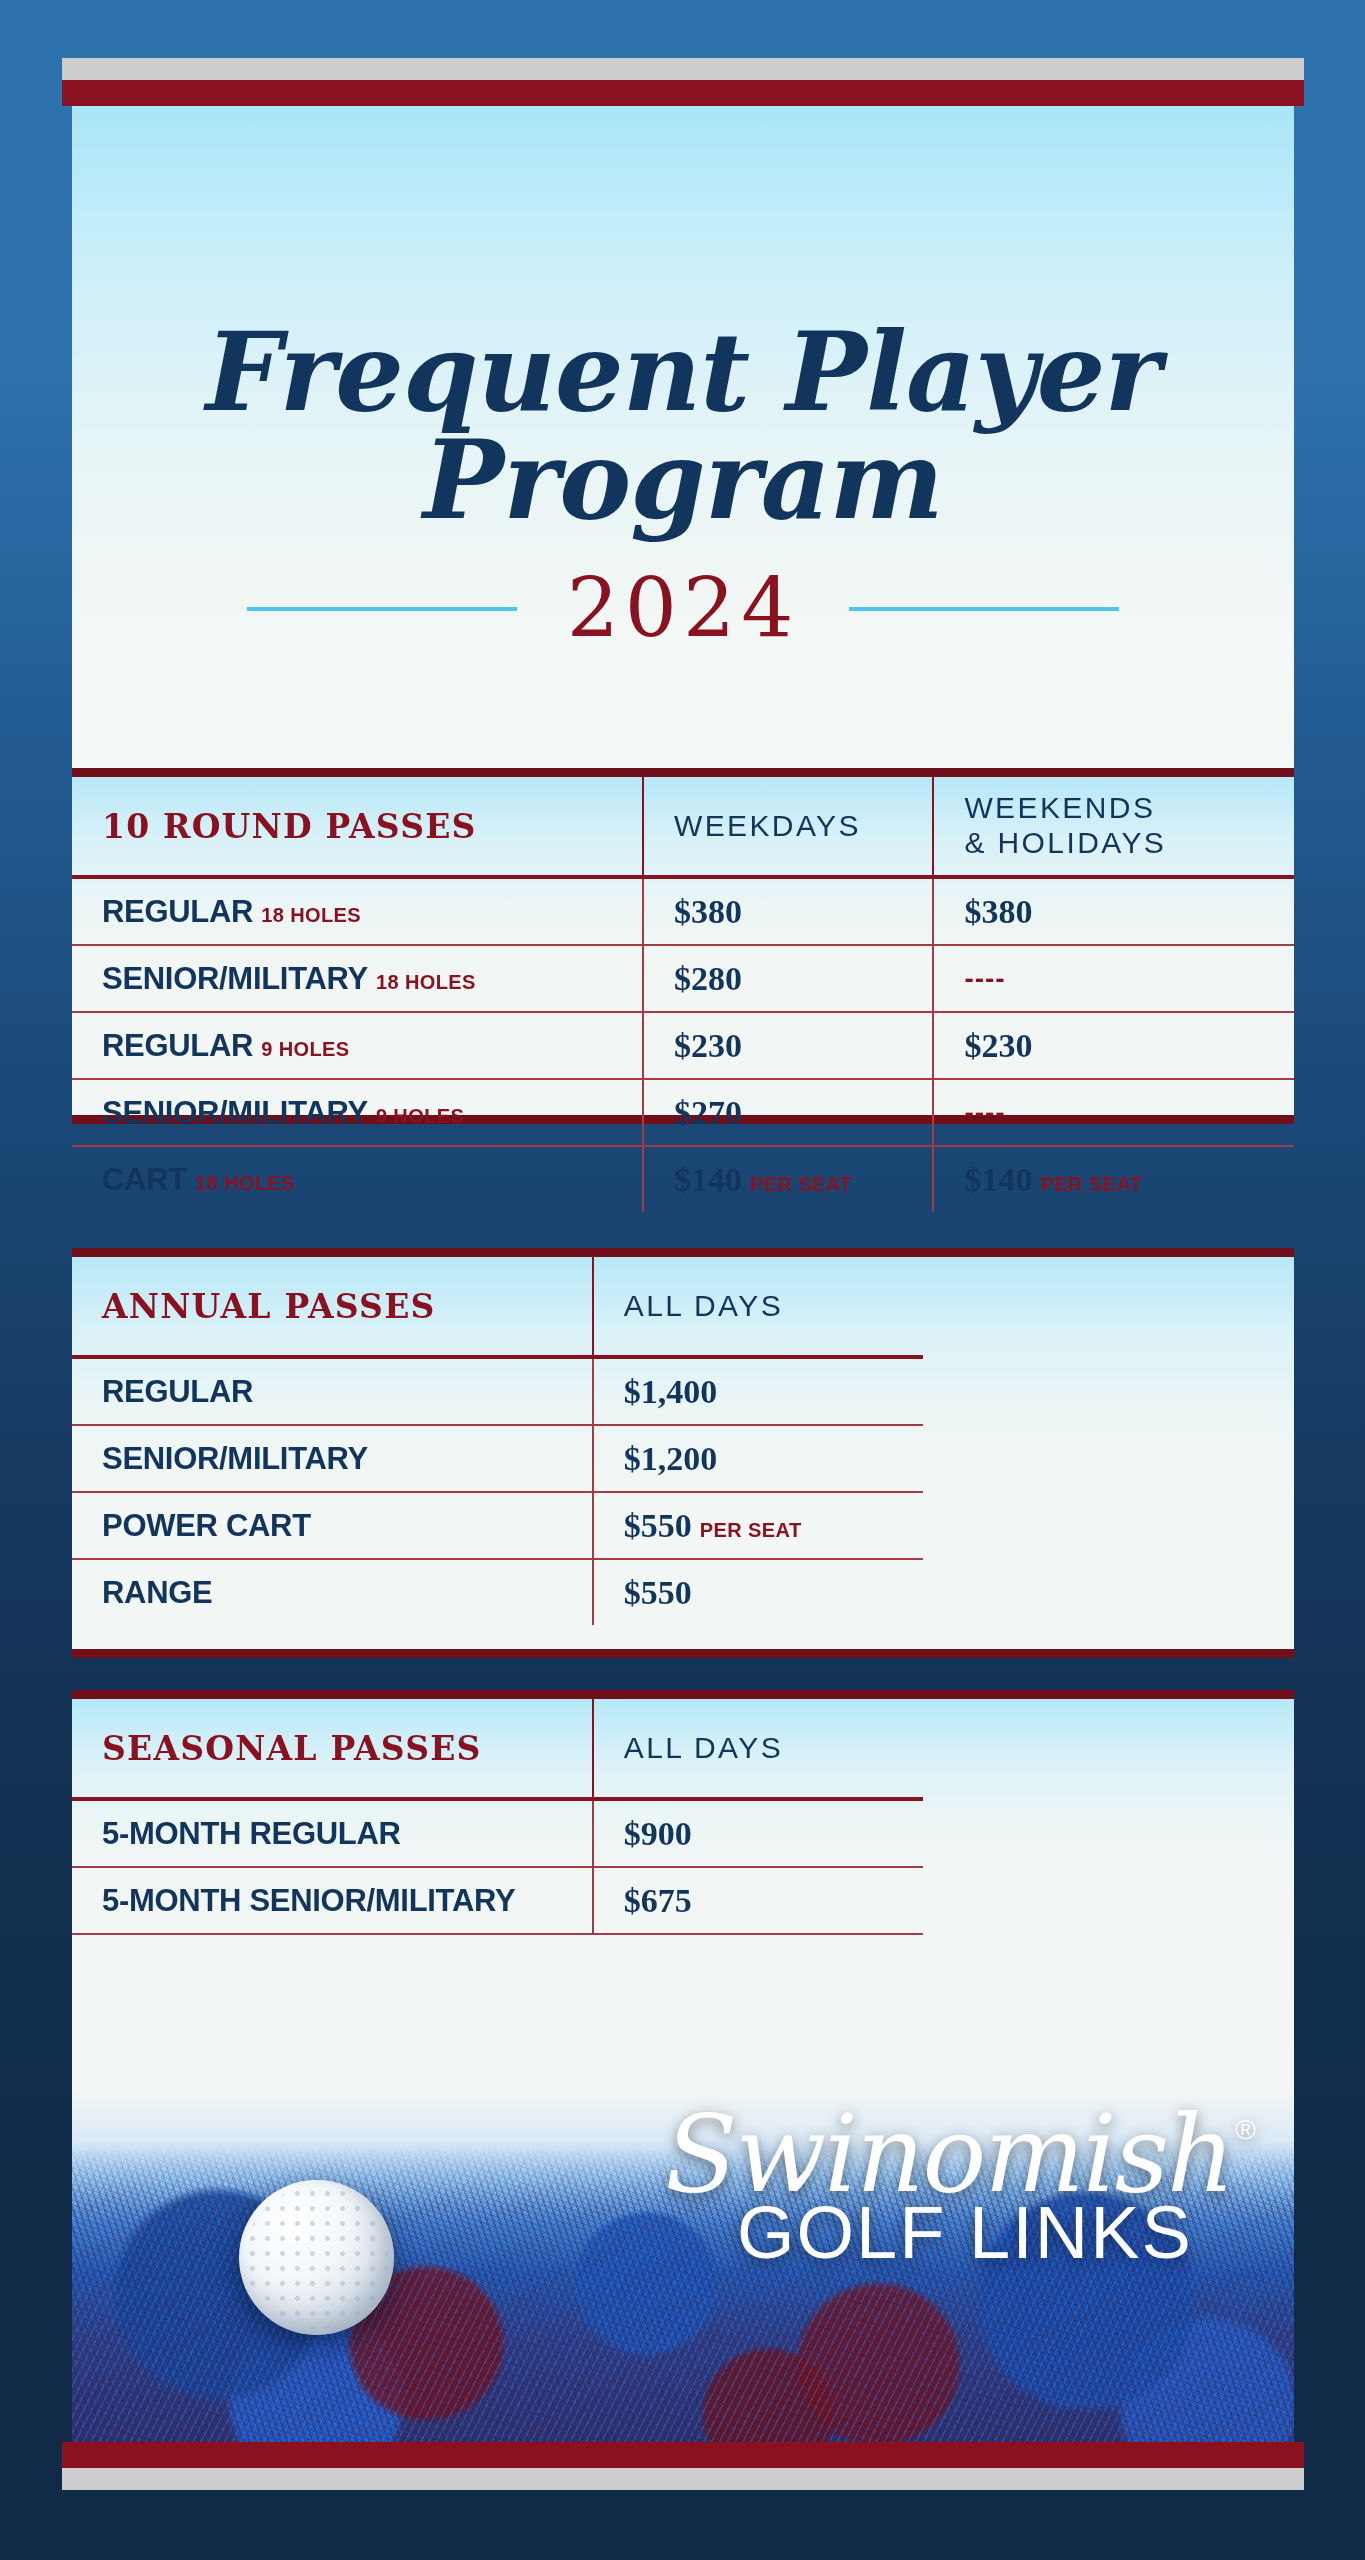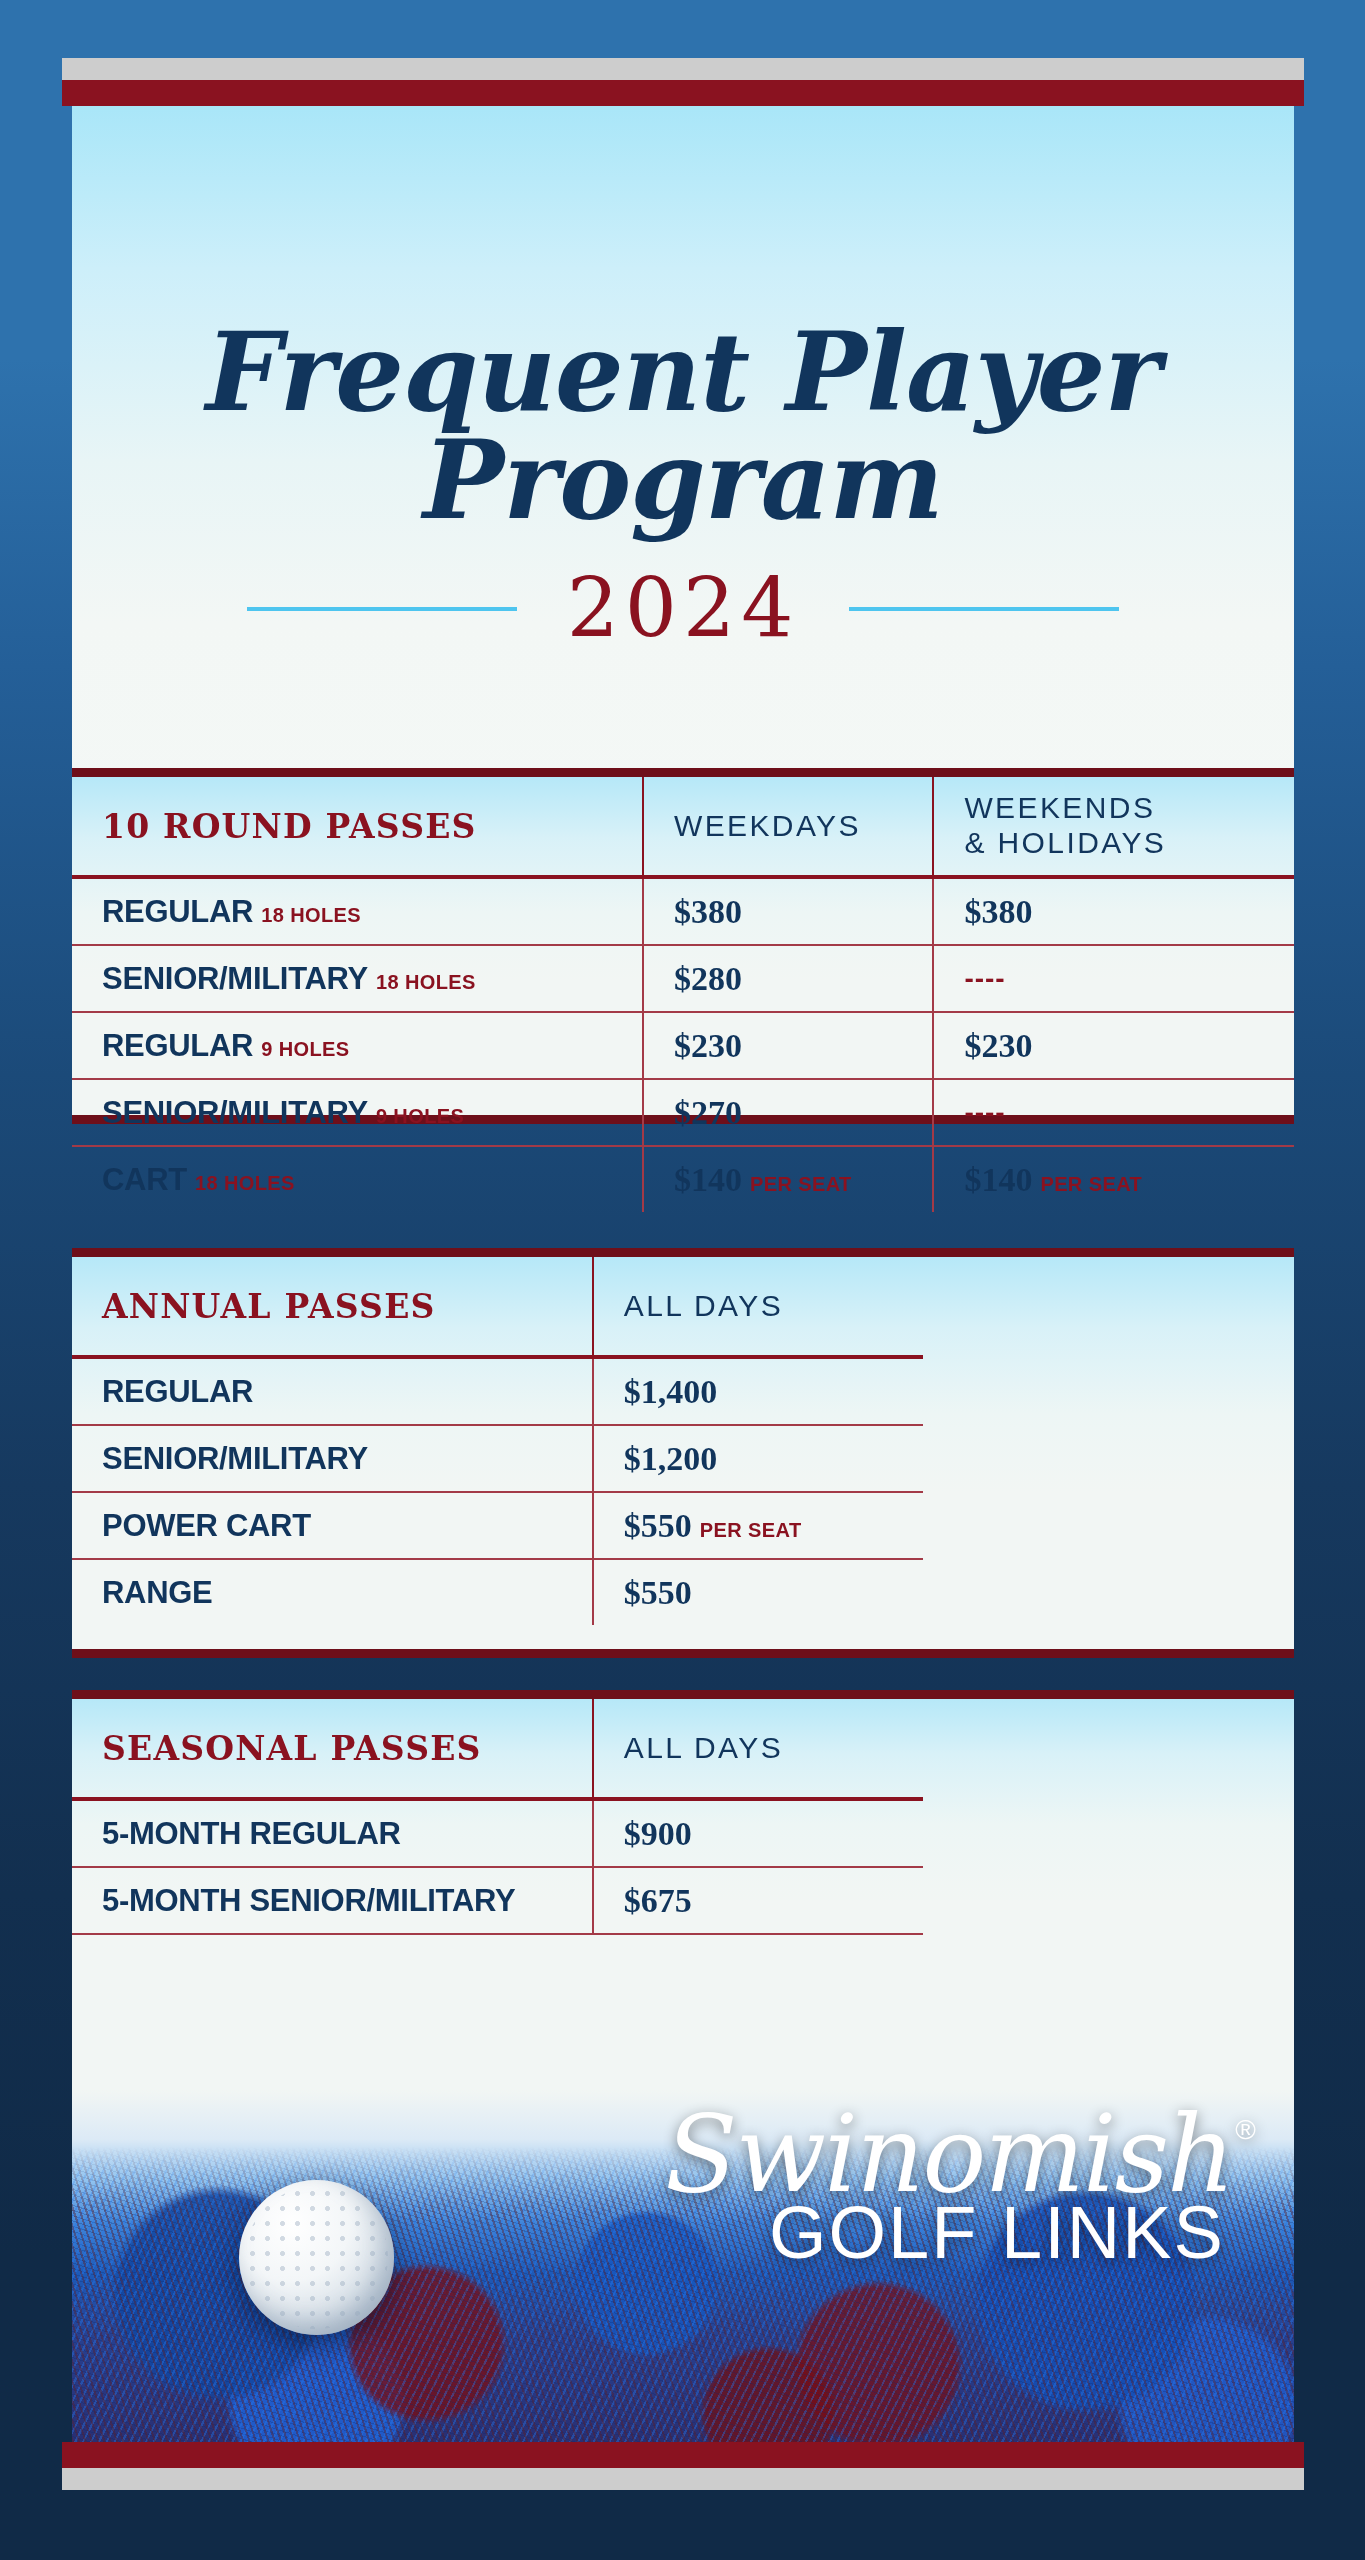--- a/index.html
+++ b/index.html
@@ -308,21 +308,21 @@
     position: relative;
     top: 14px;
     left: 2px;
   }
   .logo-bot {
     font-family: "Liberation Sans", sans-serif;
     font-size: 74px;
     letter-spacing: 2px;
     line-height: 1;
     margin-top: -12px;
-    margin-left: 104px;
+    margin-left: 72px;
     white-space: nowrap;
   }
 </style>
 </head>
 <body>
 
 <div class="poster">
 
   <div class="ribbon ribbon-grey ribbon-top-grey"></div>
   <div class="ribbon ribbon-red ribbon-top-red"></div>

